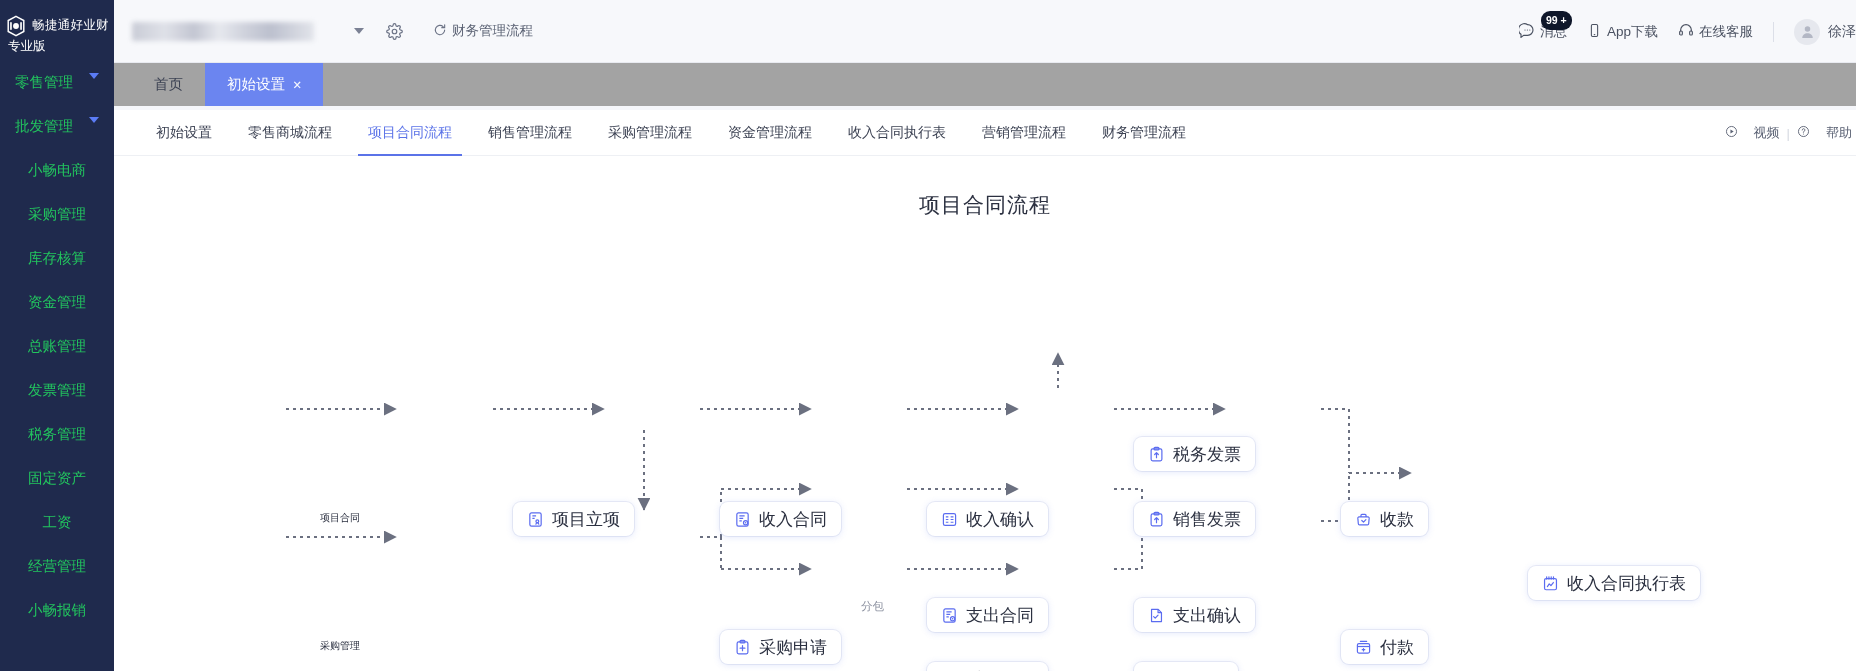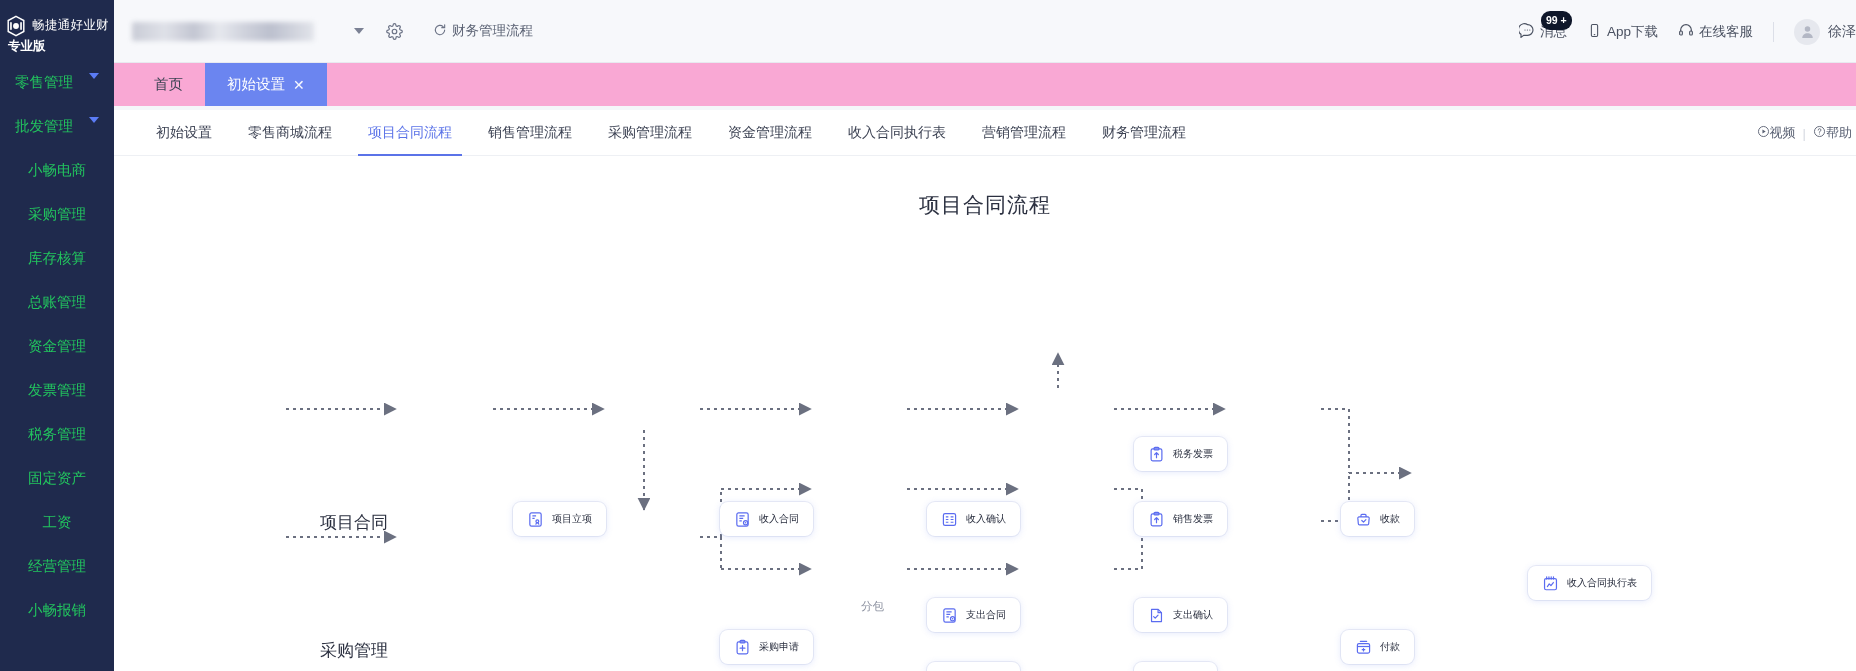--- a/index.html
+++ b/index.html
@@ -26,21 +26,21 @@
     padding-top: 6px;
   }
   .brand-row { display:flex; align-items:center; gap:5px; }
   .brand-logo { width: 22px; height: 22px; flex:0 0 22px; }
   .brand-name {
     color: #ffffff; font-size: 12.5px; letter-spacing: .3px;
     white-space: nowrap;
   }
   .brand-sub {
     color: #ffffff; font-size: 12.5px; align-self:flex-start;
-    margin-left: 8px; margin-top: 1px; font-weight: bold;
+    margin-left: 8px; margin-top: 1px;
   }
   .nav { padding-top: 10px; }
   .nav-item {
     height: 44px;
     display: flex; align-items: flex-start; justify-content: center;
     gap: 16px;
     color: #22c55e; font-size: 14.5px;
     cursor: pointer;
     white-space: nowrap;
   }
@@ -106,24 +106,25 @@
   .avatar {
     width: 26px; height: 26px; border-radius: 50%;
     background: #e6e8ee;
     display:flex; align-items:center; justify-content:center;
     color:#b3b7c4;
   }
   .username { color:#4a5161; font-size: 14px; white-space:nowrap; }
 
   
   .tabstrip {
-    height: 43px; background: #f9a8d4;
+    height: 43px; background: #a3a3a3;
     display: flex; align-items: stretch;
     padding-left: 18px;
     position: relative;
+    font-family: Liberation Mono, monospace;
   }
   .tab {
     display: flex; align-items: center; gap: 8px;
     padding: 0 22px; font-size: 14.5px; color:#3d4354;
     cursor: pointer; white-space: nowrap;
   }
   .tab.active { background: #6b85f0; color:#ffffff; }
   .tab-close { font-size: 14px; opacity:.95; }
 
   
@@ -148,45 +149,45 @@
   .subtab.active { color:#5b73e8; }
   .subtab.active::after {
     content:''; position:absolute; left: 8px; right: 8px; bottom: 0;
     height: 2px; background:#5b73e8;
   }
   .subtabs-right {
     position:absolute; right: 4px; top:0; height:46px;
     display:flex; align-items:center; gap:7px;
     font-size: 13px; color:#5b6274;
   }
-  .sr-item { display:flex; align-items:center; gap:0; cursor:pointer; white-space:nowrap;}
+  .sr-item { display:flex; align-items:center; gap:16px; cursor:pointer; white-space:nowrap;}
 
   
   .diagram-wrap { flex:1 1 auto; position: relative; overflow: hidden; }
   .diagram-title {
     text-align: center; font-size: 21px; color:#2b3040;
     margin-top: 35px; letter-spacing: 1px;
   }
   .canvas { position:absolute; left:0; top:0; width:100%; height:100%; }
   svg.edges { position:absolute; left:0; top:0; width: 1742px; height: 530px; pointer-events:none; }
 
   .node {
     position: absolute;
     height: 34px;
     background: #ffffff;
     border-radius: 8px;
     box-shadow: 0 1px 7px rgba(91,115,232,.18), 0 0 0 1px rgba(235,237,245,.9);
     display: flex; align-items: center; gap: 8px;
     padding: 0 14px;
-    font-size: 10px; color:#2b3040;
+    font-size: 17px; color:#2b3040;
     white-space: nowrap; cursor: pointer;
   }
   .node .ico { width: 17px; height: 17px; flex:0 0 17px; display:flex; }
   .rowlabel {
-    position:absolute; font-size: 17px; color:#2b3040; white-space:nowrap;
+    position:absolute; font-size: 10px; color:#2b3040; white-space:nowrap;
   }
   .edgelabel {
     position:absolute; font-size: 11.5px; color:#8a8f9e; white-space:nowrap;
   }
 </style>
 </head>
 <body>
 
 <div class="app">
 
@@ -216,24 +217,24 @@
       <div class="nav-item">
         <span>小畅电商</span>
       </div>
       <div class="nav-item">
         <span>采购管理</span>
       </div>
       <div class="nav-item">
         <span>库存核算</span>
       </div>
       <div class="nav-item">
+        <span>资金管理</span>
+      </div>
+      <div class="nav-item">
         <span>总账管理</span>
-      </div>
-      <div class="nav-item">
-        <span>资金管理</span>
       </div>
       <div class="nav-item">
         <span>发票管理</span>
       </div>
       <div class="nav-item">
         <span>税务管理</span>
       </div>
       <div class="nav-item">
         <span>固定资产</span>
       </div>

